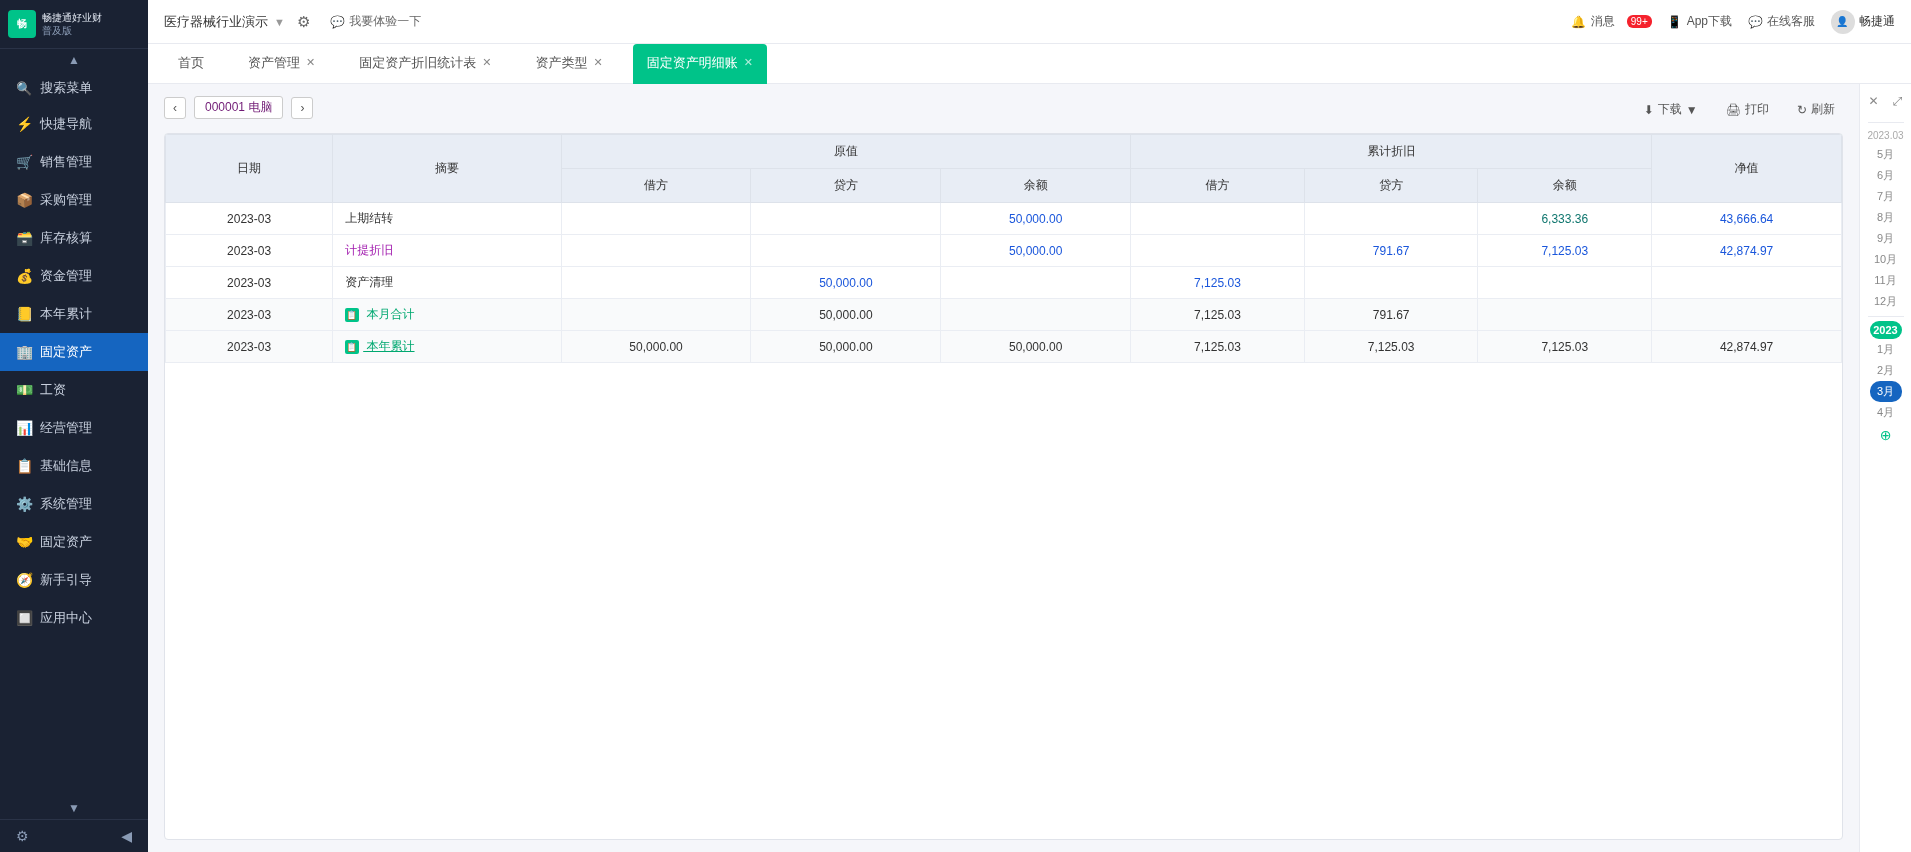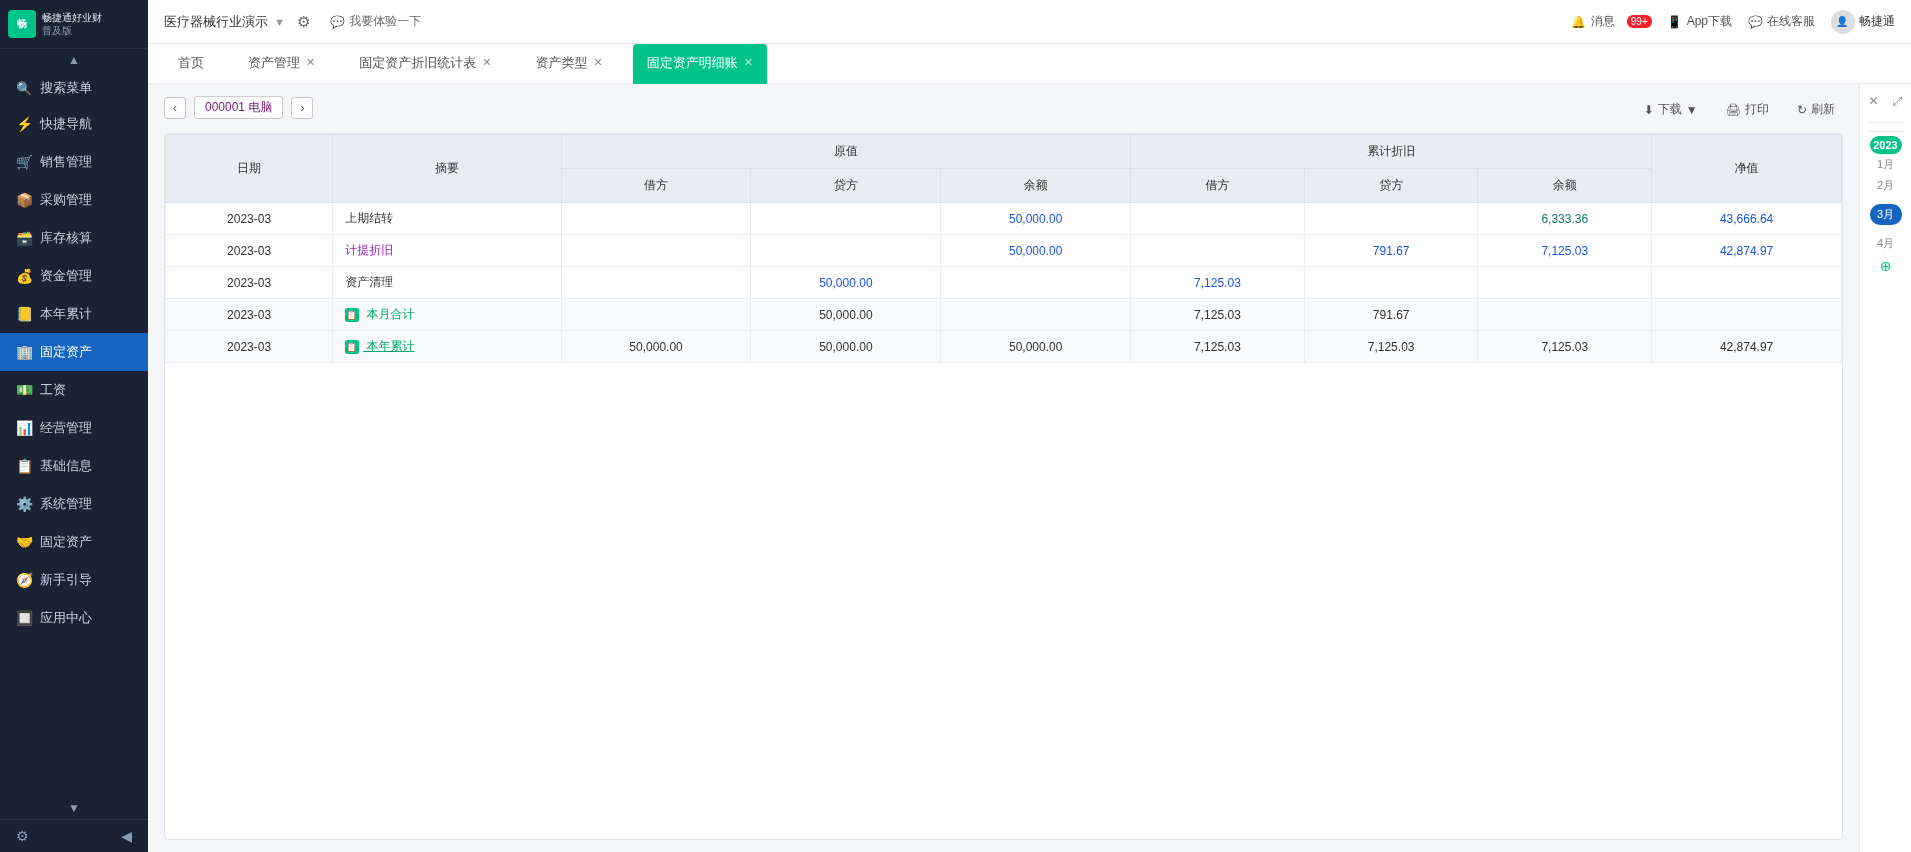--- a/index.html
+++ b/index.html
@@ -232,21 +232,21 @@
       padding: 3px 0;
       cursor: pointer; width: 100%; text-align: center;
     }
     .rs-month-item.active-year {
       background: #00c389; color: #fff;
       border-radius: 10px; width: 32px; margin: 0 auto;
       font-size: 11px; font-weight: bold;
     }
     .rs-month-item.active-month {
       background: #1565c0; color: #fff;
-      border-radius: 10px; width: 32px; margin: 8px auto;
+      border-radius: 10px; width: 32px; margin: 0 auto;
     }
     .rs-section { display: flex; flex-direction: column; align-items: center; width: 100%; }
     .rs-down-icon { color: #00c389; font-size: 14px; cursor: pointer; margin-top: 4px; }
   </style>
 </head>
 <body>
 
 <div class="sidebar">
   <div class="sidebar-header">
     <div class="sidebar-logo-icon">畅</div>
@@ -489,20 +489,31 @@
         </table>
       </div>
     </div>
 
     <div class="right-sidebar">
       <div class="rs-top-actions">
         <div class="rs-btn">✕</div>
         <div class="rs-btn">⤢</div>
       </div>
       <div class="rs-divider"></div>
+      <div class="rs-section">
+        <div class="rs-month-item" style="font-size:10px;color:#aaa;">2023.03</div>
+        <div class="rs-month-item">5月</div>
+        <div class="rs-month-item">6月</div>
+        <div class="rs-month-item">7月</div>
+        <div class="rs-month-item">8月</div>
+        <div class="rs-month-item">9月</div>
+        <div class="rs-month-item">10月</div>
+        <div class="rs-month-item">11月</div>
+        <div class="rs-month-item">12月</div>
+      </div>
       <div class="rs-divider"></div>
       <div class="rs-section">
         <div class="rs-month-item active-year">2023</div>
         <div class="rs-month-item">1月</div>
         <div class="rs-month-item">2月</div>
         <div class="rs-month-item active-month">3月</div>
         <div class="rs-month-item">4月</div>
       </div>
       <div class="rs-down-icon">⊕</div>
     </div>

